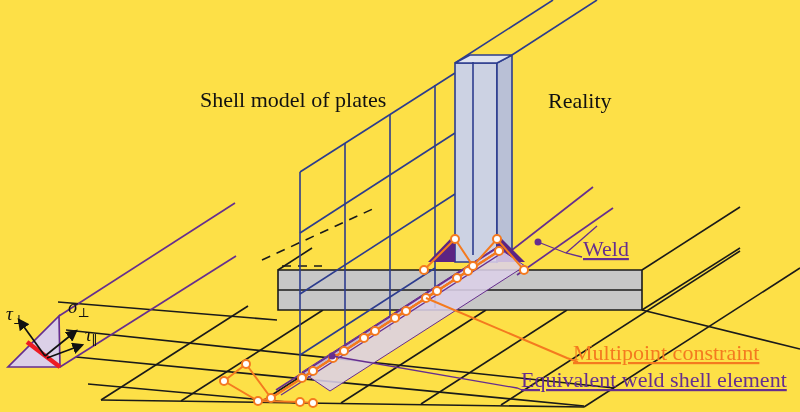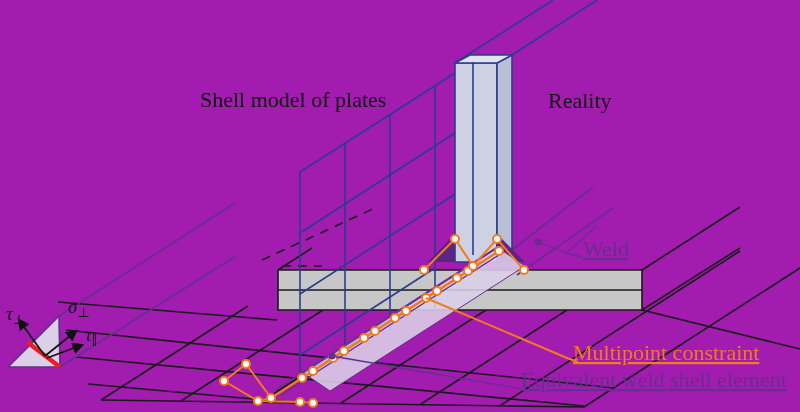--- a/index.html
+++ b/index.html
@@ -1,16 +1,16 @@
 <!DOCTYPE html>
 <html style="--mesh-blue: #2c3c8e; --plate-fill: #ccd2e3; --plate-side: #b9c0d6; --plate-top: #dfe3ef; --slab-gray: #c7c7c7; --weld-purple: #662e8f; --weld-bead: #5c2483; --strip-fill: #dcd0e8; --throat-red: #ed1c24; --mpc-orange: #f47a1f; --grid-black: #1a1a1a; --text-black: #111111;"><head>
 <meta charset="utf-8">
 <style>
   html,body{margin:0;padding:0;background:#ffffff;}
-  .frame{width:800px;height:412px;position:relative;background:#a21caf;overflow:hidden;}
+  .frame{width:800px;height:412px;position:relative;background:#fde047;overflow:hidden;}
   svg{display:block;font-family:"Liberation Serif","DejaVu Serif",serif;}
   
   .grid  {stroke:var(--grid-black,#1a1a1a);stroke-width:1.6;fill:none;}
   .dash  {stroke:var(--grid-black,#1a1a1a);stroke-width:1.6;fill:none;stroke-dasharray:9 7;}
   .blue  {stroke:var(--mesh-blue,#2c3c8e);stroke-width:1.6;fill:none;}
   .slab  {fill:var(--slab-gray,#c7c7c7);stroke:var(--grid-black,#1a1a1a);stroke-width:1.6;}
   .colf  {fill:var(--plate-fill,#ccd2e3);stroke:var(--mesh-blue,#2c3c8e);stroke-width:1.6;}
   .cols  {fill:var(--plate-side,#b9c0d6);stroke:var(--mesh-blue,#2c3c8e);stroke-width:1.6;}
   .colt  {fill:var(--plate-top,#dfe3ef);stroke:var(--mesh-blue,#2c3c8e);stroke-width:1.6;}
   .purl  {stroke:var(--weld-purple,#662e8f);stroke-width:1.7;fill:none;}

